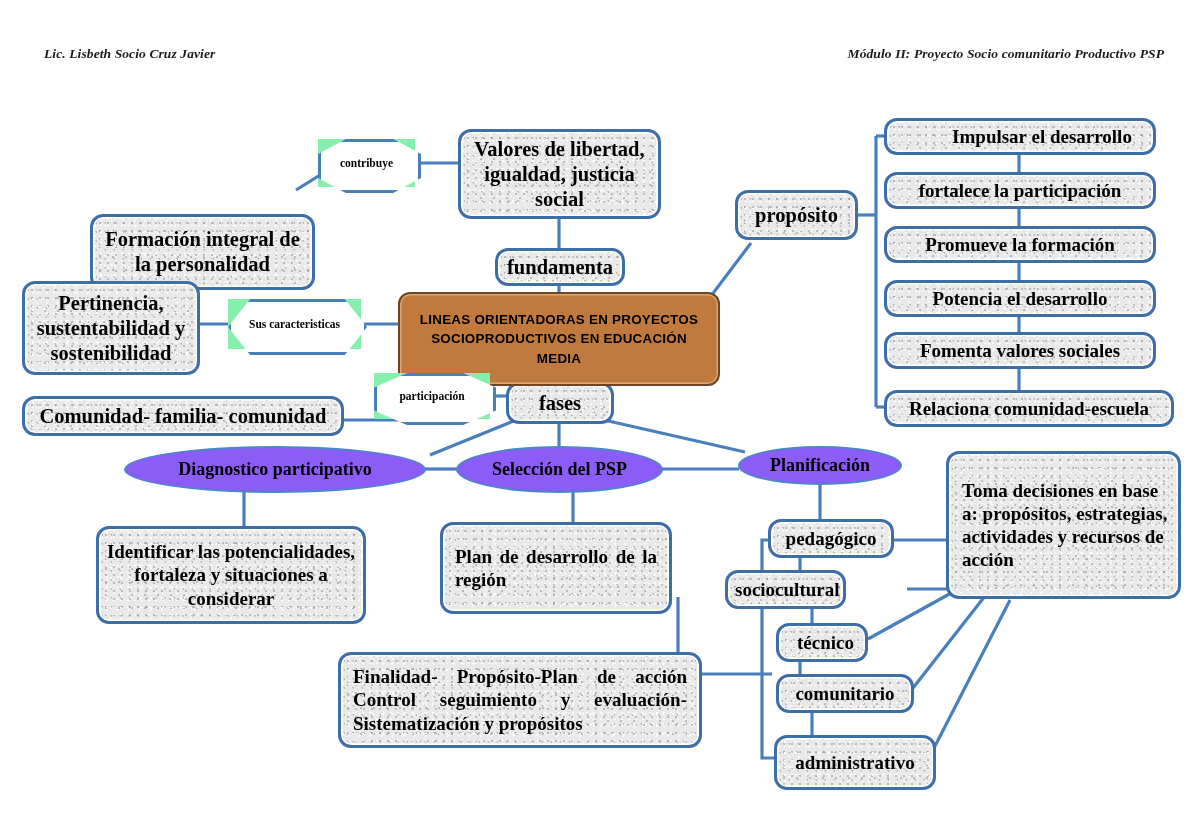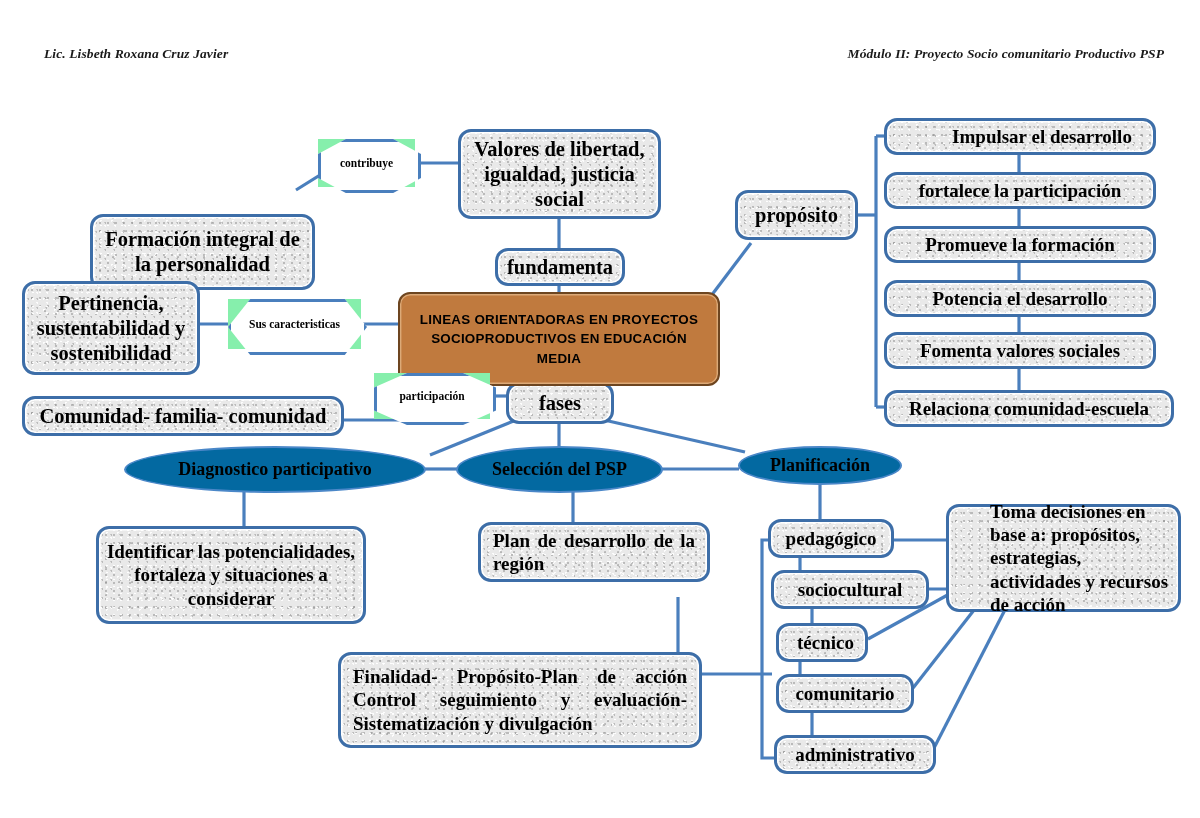--- a/index.html
+++ b/index.html
@@ -73,21 +73,21 @@
     text-align:center;font-family:"Liberation Sans", sans-serif;
     font-weight:bold;font-size:13.4px;line-height:1.45;color:#000;
     letter-spacing:.25px;
   }
 
   
   .elli{
     position:absolute;box-sizing:border-box;
     display:flex;align-items:center;justify-content:center;
     border:2.6px solid #4a87c8;border-radius:50%;
-    background:#0369a1;color:#000;font-weight:bold;
+    background:#8b5cf6;color:#000;font-weight:bold;
     font-size:18px;text-align:center;z-index:5;
   }
 
   
   .octo{
     position:absolute;box-sizing:border-box;
     display:flex;align-items:center;justify-content:center;
     background:#86efac;color:#000;font-weight:bold;
     font-size:11.5px;text-align:center;z-index:7;
     border:0;
@@ -101,21 +101,21 @@
   .octo.oct8 .oshape{
     clip-path:polygon(27% 0%,73% 0%,100% 28%,100% 72%,73% 100%,27% 100%,0% 72%,0% 28%);
   }
   .octo span{position:relative;z-index:2;padding:0 4px;}
 </style>
 </head>
 <body>
 
 <div id="stage">
 
-  <div class="hdr left">Lic. Lisbeth Roxana Cruz Javier</div>
+  <div class="hdr left">Lic. Lisbeth Socio Cruz Javier</div>
   <div class="hdr right">Módulo II: Proyecto Socio comunitario Productivo PSP</div>
 
   <svg id="links" viewBox="0 0 1200 818">
 
     <polyline points="296,190 320,175 326,169"></polyline>
     <polyline points="414,163 462,163"></polyline>
 
     <line x1="130" y1="262" x2="130" y2="281"></line>
 
     <line x1="199" y1="324" x2="232" y2="324"></line>
@@ -195,29 +195,29 @@
   </div>
 
   <div class="node n-lg" style="left:506px;top:382px;width:108px;height:42px;">
     <span>fases</span>
   </div>
 
   <div class="node n-md" style="left:96px;top:526px;width:270px;height:98px;">
     <span>Identificar las potencialidades, fortaleza y situaciones a considerar</span>
   </div>
 
-  <div class="node n-md just" style="left:478px;top:522px;width:232px;height:60px;">
+  <div class="node n-md just" style="left:440px;top:522px;width:232px;height:92px;">
     <span>Plan de desarrollo de la región</span>
   </div>
 
   <div class="node n-md just" style="left:338px;top:652px;width:364px;height:96px;">
-    <span>Finalidad- Propósito-Plan de acción Control seguimiento y evaluación- Sistematización y divulgación</span>
-  </div>
-
-  <div class="node n-md lft" style="left:946px;top:504px;width:235px;height:108px;padding-left:28px;">
+    <span>Finalidad- Propósito-Plan de acción Control seguimiento y evaluación- Sistematización y propósitos</span>
+  </div>
+
+  <div class="node n-md lft" style="left:946px;top:451px;width:235px;height:148px;">
     <span>Toma decisiones en base a: propósitos, estrategias, actividades y recursos de acción</span>
   </div>
 
   <div class="node n-md" style="left:884px;top:118px;width:272px;height:37px;padding-left:44px;">
     <span>Impulsar el desarrollo</span>
   </div>
   <div class="node n-md" style="left:884px;top:172px;width:272px;height:37px;">
     <span>fortalece la participación</span>
   </div>
   <div class="node n-md" style="left:884px;top:226px;width:272px;height:37px;">
@@ -229,30 +229,30 @@
   <div class="node n-md" style="left:884px;top:332px;width:272px;height:37px;">
     <span>Fomenta valores sociales</span>
   </div>
   <div class="node n-md" style="left:884px;top:390px;width:290px;height:37px;">
     <span>Relaciona comunidad-escuela</span>
   </div>
 
   <div class="node n-md" style="left:768px;top:519px;width:126px;height:39px;">
     <span>pedagógico</span>
   </div>
-  <div class="node n-md" style="left:771px;top:570px;width:158px;height:39px;">
+  <div class="node n-md" style="left:725px;top:570px;width:121px;height:39px;">
     <span>sociocultural</span>
   </div>
   <div class="node n-md" style="left:776px;top:623px;width:92px;height:39px;padding-left:7px;">
     <span>técnico</span>
   </div>
   <div class="node n-md" style="left:776px;top:674px;width:138px;height:39px;">
     <span>comunitario</span>
   </div>
-  <div class="node n-md" style="left:774px;top:735px;width:162px;height:39px;">
+  <div class="node n-md" style="left:774px;top:735px;width:162px;height:55px;">
     <span>administrativo</span>
   </div>
 
   <div class="wood" style="left:398px;top:292px;width:322px;height:94px;">
     <span>LINEAS ORIENTADORAS EN PROYECTOS SOCIOPRODUCTIVOS EN EDUCACIÓN MEDIA</span>
   </div>
 
   <div class="elli" style="left:124px;top:446px;width:302px;height:47px;">
     <span>Diagnostico participativo</span>
   </div>

